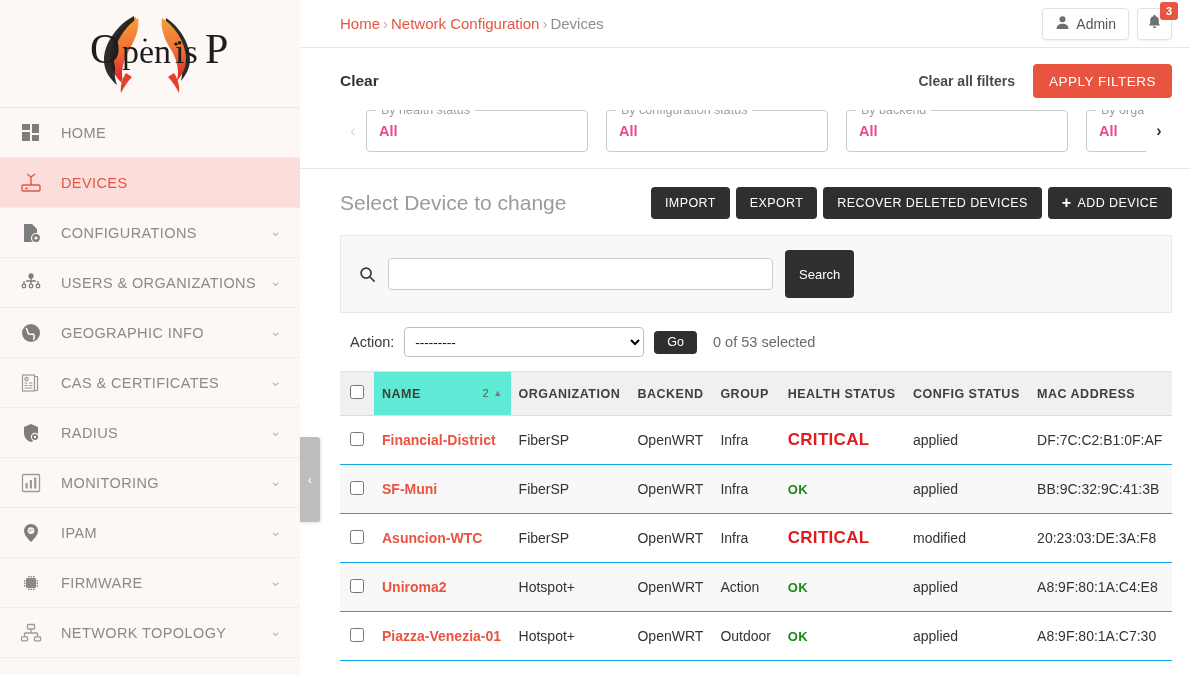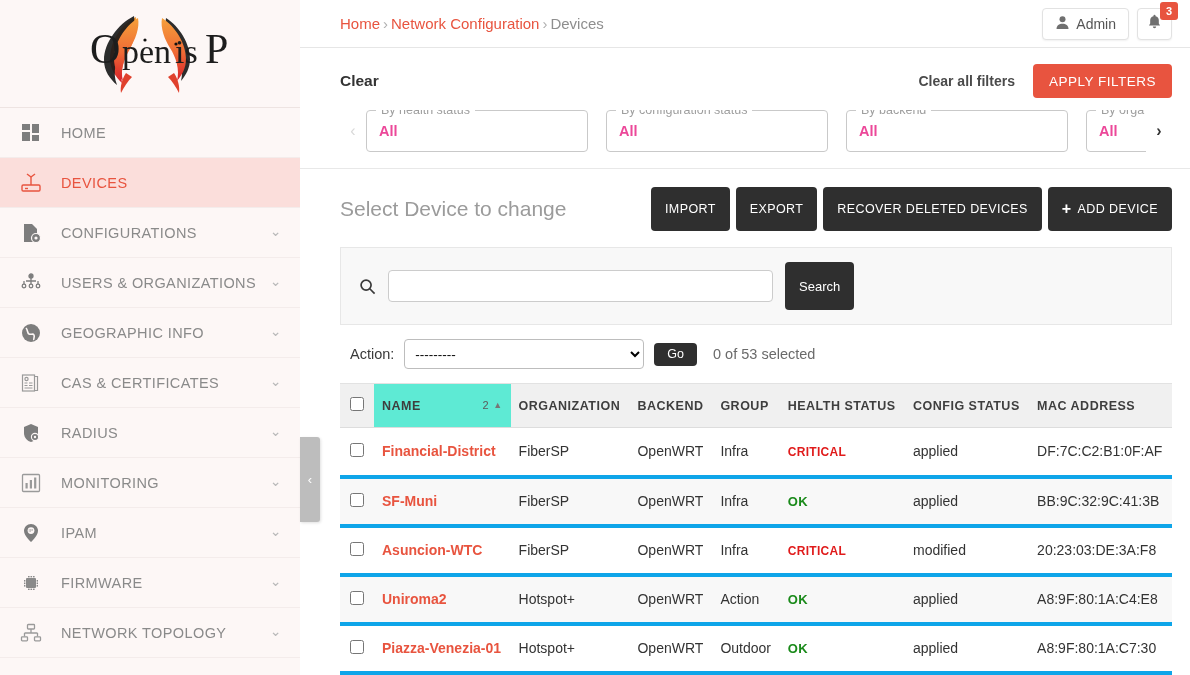--- a/index.html
+++ b/index.html
@@ -174,21 +174,21 @@
     padding: 18px 0 16px 0;
   }
   .page-title {
     font-size: 21px; color: #9b9b9b; font-weight: normal;
     flex: 1 1 auto;
   }
   .obj-tools { display: flex; gap: 6px; }
   .dark-btn {
     background: #2f2f2f; color: #fff;
     border: none; border-radius: 4px;
-    height: 44px; padding: 0 14px;
+    height: 32px; padding: 0 14px;
     font-size: 12.5px; letter-spacing: .4px;
     font-family: inherit;
     cursor: pointer;
     display: flex; align-items: center; gap: 6px;
   }
   .dark-btn .plus { font-size: 16px; line-height: 1; font-weight: bold; }
 
   .searchbar {
     background: #f8f8f8;
     border: 1px solid #e7e7e7;
@@ -254,30 +254,30 @@
     float: right; font-size: 11px; color: #5a5a5a; font-weight: normal;
     display: flex; align-items: center; gap: 4px;
     margin-left: 24px;
   }
   .sort-meta .tri { font-size: 9px; color: #777; }
   table.results tbody td {
     height: 49px;
     font-size: 14px;
     color: #333;
     padding: 0 8px;
-    border-bottom: 4px solid #0ea5e9;
+    border-bottom: 1px solid #0ea5e9;
     white-space: nowrap;
   }
   table.results tbody tr:nth-child(even) { background: #f8f8f8; }
   table.results tbody td.col-check { padding-left: 10px; }
   td.namecell a {
     color: #e8543f; font-weight: bold; text-decoration: none; cursor: pointer;
     font-size: 14px;
   }
-  .hs-critical { color: #e01b1b; font-weight: bold; font-size: 12px; letter-spacing: .3px; }
+  .hs-critical { color: #e01b1b; font-weight: bold; font-size: 17px; letter-spacing: .3px; }
   .hs-ok { color: #1a8a1a; font-weight: bold; font-size: 13px; letter-spacing: .3px; }
   input[type=checkbox] {
     width: 14px; height: 14px; cursor: pointer; margin: 0;
   }
   .mac { font-size: 13.5px; color: #333; }
 </style>
 </head>
 <body>
 
 <div id="app">

